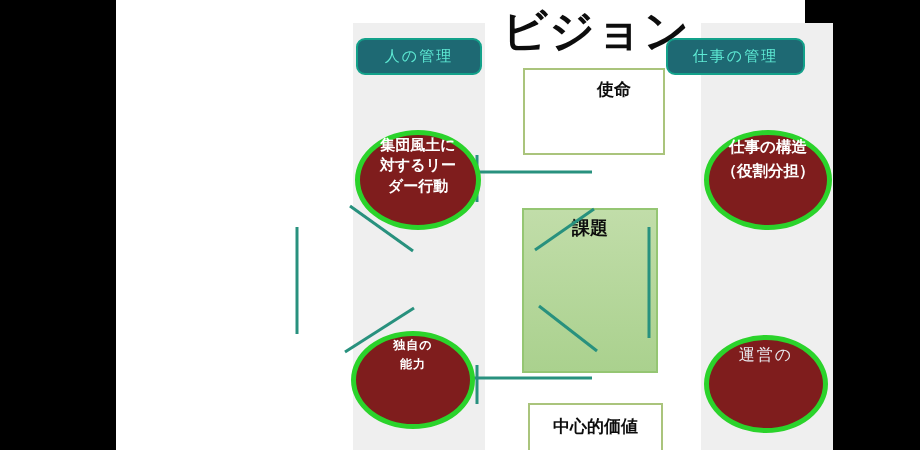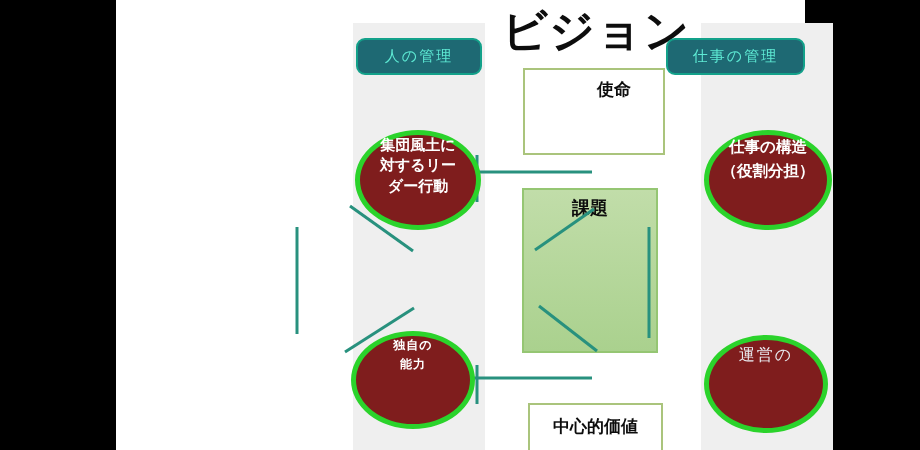--- a/index.html
+++ b/index.html
@@ -23,21 +23,21 @@
   }
   .pill.left{left:240px;width:126px;}
   .pill.right{left:550px;width:139px;}
   .box{
     position:absolute;box-sizing:border-box;background:#fff;border:2px solid #aac47c;
     text-align:center;color:#0d0d0d;font-weight:bold;
   }
   .box.mission{left:407px;top:68px;width:142px;height:87px;font-size:17px;padding-top:8px;padding-left:40px;}
   .box.core{left:412px;top:403px;width:135px;height:60px;font-size:17px;padding-top:10px;}
   .box.issues{
-    left:406px;top:188px;width:136px;height:165px;font-size:18px;padding-top:6px;
+    left:406px;top:208px;width:136px;height:165px;font-size:18px;padding-top:6px;
     background:linear-gradient(180deg,#c1dda9 0%,#aad18e 100%);border:2px solid #95c673;
   }
   svg.connectors{position:absolute;left:0;top:0;}
   .ellipse{
     position:absolute;box-sizing:border-box;border-radius:50%;
     background:#7f1d1d;border:5px solid #2bd32b;
     display:flex;flex-direction:column;align-items:center;justify-content:flex-start;
     color:#ffffff;text-align:center;
   }
   .ellipse.tl{left:239px;top:130px;width:126px;height:100px;font-size:15px;font-weight:bold;line-height:1.35;}

